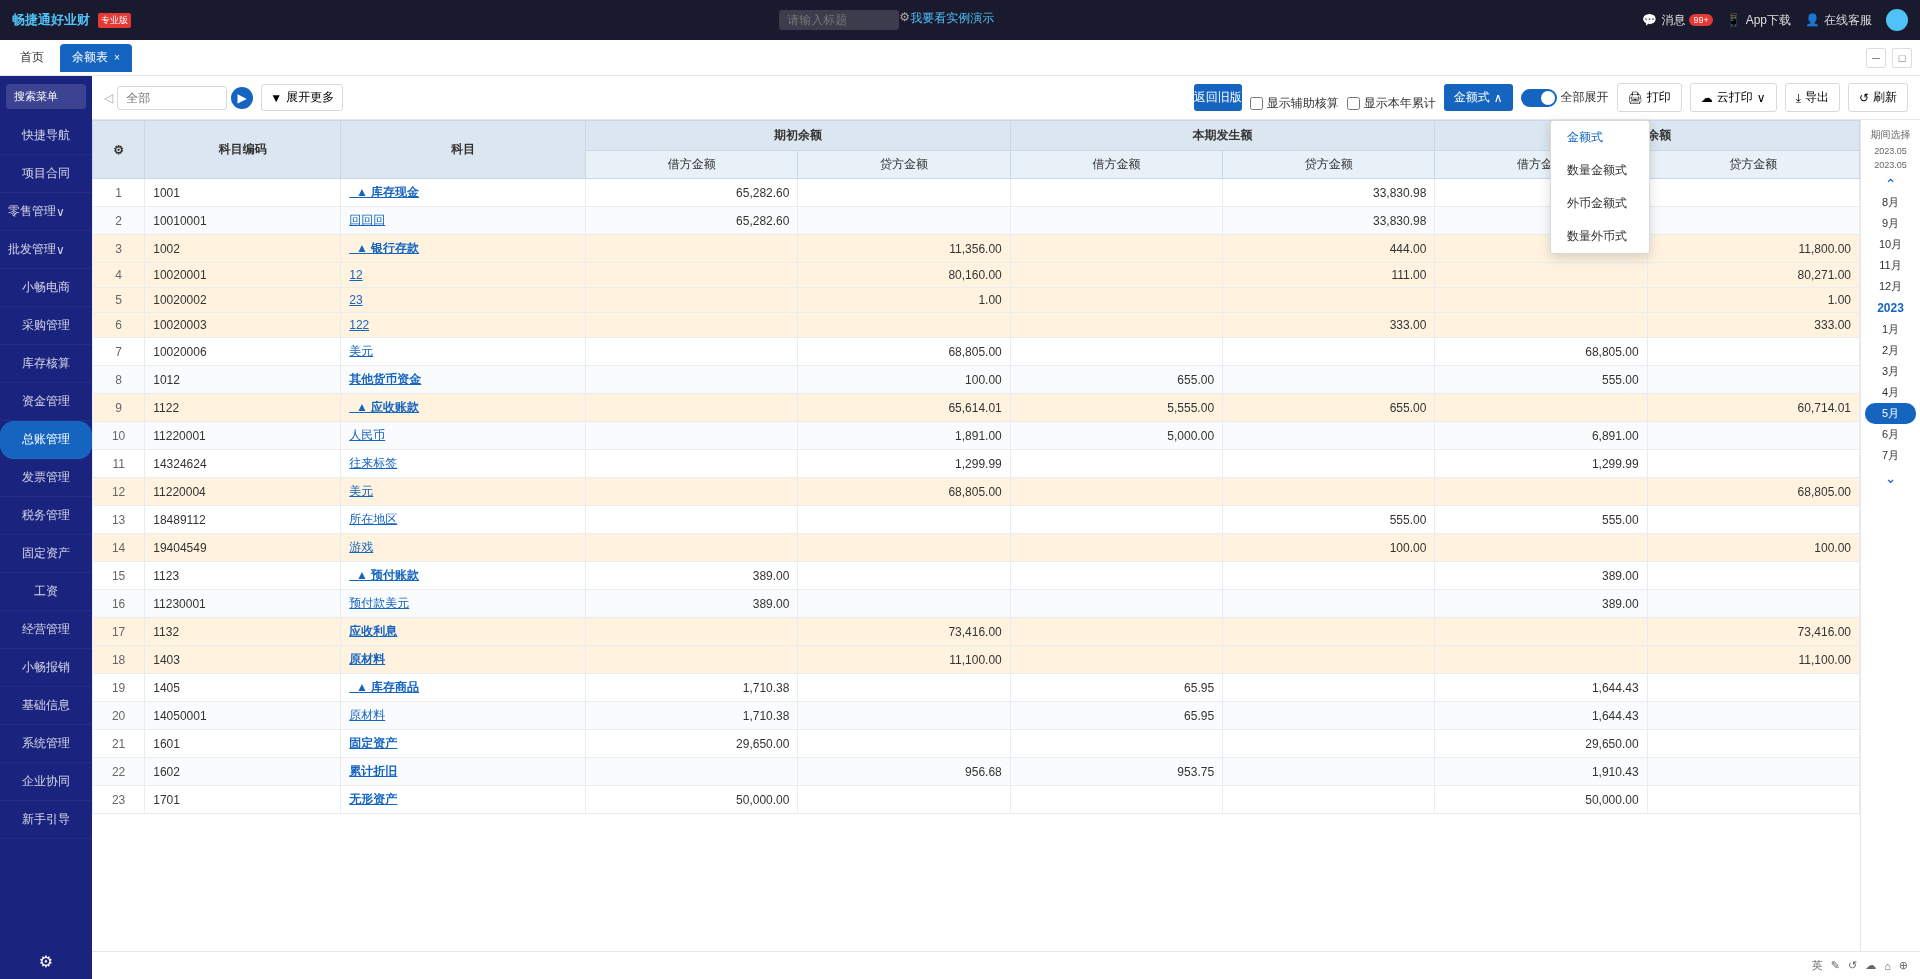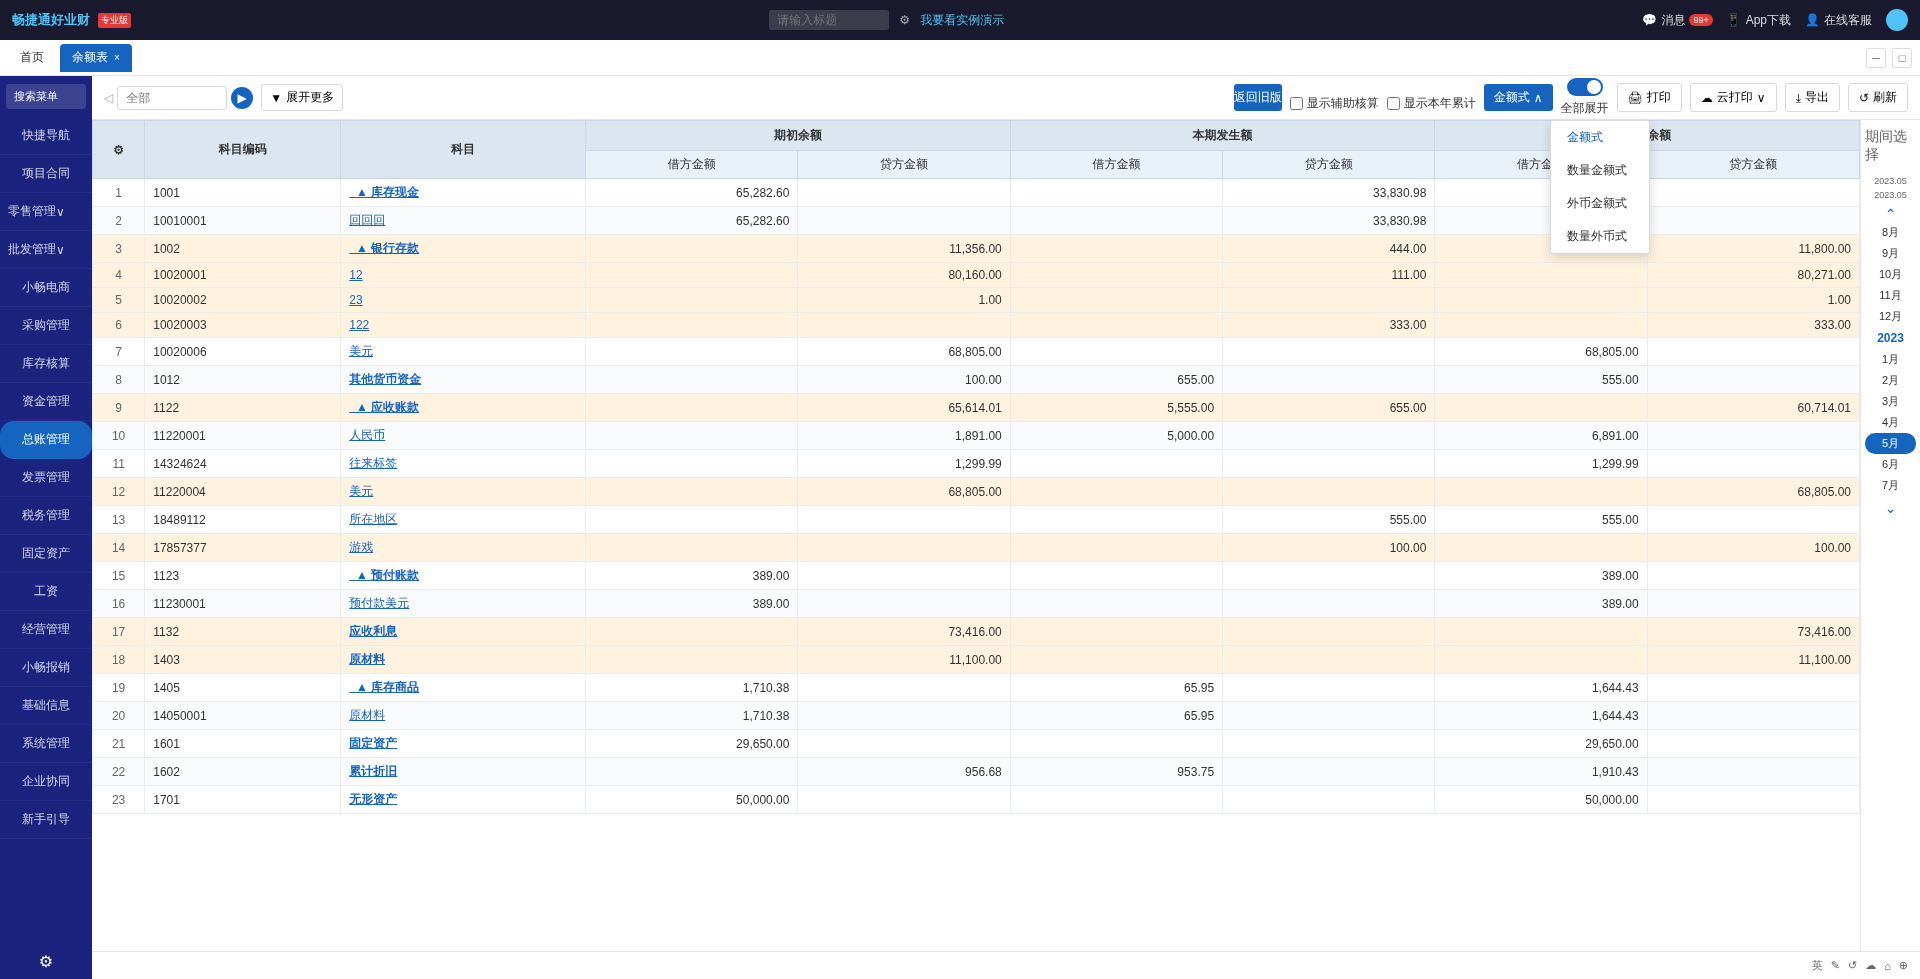--- a/index.html
+++ b/index.html
@@ -3,21 +3,21 @@
   <meta charset="utf-8">
   <style>
     * { box-sizing: border-box; margin: 0; padding: 0; }
     body { font-family: 'Microsoft YaHei', Arial, sans-serif; font-size: 12px; background: #f0f2f5; color: #333; overflow: hidden; height: 979px; }
     
     
     .top-bar { height: 40px; background: #1a1a2e; display: flex; align-items: center; justify-content: space-between; padding: 0 12px; color: #fff; }
     .top-bar-left { display: flex; align-items: center; gap: 8px; }
     .app-logo { color: #4fc3f7; font-size: 13px; font-weight: bold; }
     .app-version { background: #e53935; color: #fff; font-size: 9px; padding: 1px 3px; border-radius: 2px; }
-    .top-bar-center { display: flex; align-items: center; gap: 10px; }
+    .top-bar-center { display: flex; align-items: flex-start; gap: 0; }
     .title-input { background: rgba(255,255,255,0.15); border: none; color: #fff; padding: 3px 8px; border-radius: 3px; font-size: 12px; width: 120px; }
     .top-bar-right { display: flex; align-items: center; gap: 14px; font-size: 12px; }
     .top-bar-right-item { display: flex; align-items: center; gap: 4px; cursor: pointer; color: #ddd; }
     .badge { background: #e53935; color: #fff; font-size: 9px; padding: 1px 4px; border-radius: 8px; }
 
     
     .tab-bar { height: 36px; background: #fff; border-bottom: 1px solid #e8e8e8; display: flex; align-items: center; padding: 0 8px; gap: 4px; }
     .tab-item { height: 28px; padding: 0 12px; display: flex; align-items: center; gap: 6px; cursor: pointer; font-size: 12px; color: #666; border-radius: 4px 4px 0 0; }
     .tab-item.active { background: #1565c0; color: #fff; }
     .tab-close { font-size: 10px; cursor: pointer; }
@@ -45,21 +45,21 @@
     .toolbar-search { display: flex; align-items: center; gap: 4px; }
     .toolbar-search-box { border: 1px solid #d9d9d9; border-radius: 3px; padding: 4px 8px; font-size: 12px; width: 110px; }
     .toolbar-search-arrow { width: 22px; height: 22px; background: #1565c0; color: #fff; border: none; border-radius: 50%; display: flex; align-items: center; justify-content: center; cursor: pointer; font-size: 12px; }
     .toolbar-expand-btn { border: 1px solid #d9d9d9; border-radius: 3px; padding: 4px 8px; font-size: 12px; cursor: pointer; background: #fff; display: flex; align-items: center; gap: 4px; }
     .toolbar-spacer { flex: 1; }
     .toolbar-right { display: flex; align-items: center; gap: 8px; }
     .btn-return { background: #1565c0; color: #fff; border: none; border-radius: 3px; padding: 5px 0; font-size: 12px; cursor: pointer; }
     .checkbox-label { display: flex; align-items: center; gap: 4px; font-size: 12px; color: #333; cursor: pointer; margin-top: 12px; }
     .checkbox-label input { cursor: pointer; }
     .btn-amount-mode { background: #1565c0; color: #fff; border: none; border-radius: 3px; padding: 5px 10px; font-size: 12px; cursor: pointer; display: flex; align-items: center; gap: 4px; position: relative; }
-    .toggle-switch { display: flex; align-items: center; gap: 4px; flex-direction: column; }
+    .toggle-switch { display: flex; align-items: center; gap: 4px; }
     .toggle-track { width: 36px; height: 18px; background: #1565c0; border-radius: 9px; position: relative; cursor: pointer; }
     .toggle-thumb { width: 14px; height: 14px; background: #fff; border-radius: 50%; position: absolute; top: 2px; right: 2px; }
     .btn-print, .btn-cloud-print, .btn-export, .btn-refresh { border: 1px solid #d9d9d9; background: #fff; border-radius: 3px; padding: 5px 10px; font-size: 12px; cursor: pointer; display: flex; align-items: center; gap: 4px; }
 
     
     .table-wrapper { flex: 1; overflow: auto; background: #fff; }
     table { width: 100%; border-collapse: collapse; font-size: 12px; }
     thead { position: sticky; top: 0; z-index: 10; }
     .th-main { background: #dce6f0; font-weight: 600; padding: 6px 8px; border: 1px solid #c8d8e8; text-align: center; color: #333; }
     .th-sub { background: #e8f0f8; font-weight: normal; padding: 5px 8px; border: 1px solid #c8d8e8; text-align: center; color: #333; }
@@ -77,21 +77,21 @@
     
     .th-settings-cell { cursor: pointer; }
 
     
     .dropdown-menu { position: absolute; top: 44px; right: 320px; background: #fff; border: 1px solid #d9d9d9; border-radius: 3px; box-shadow: 0 4px 12px rgba(0,0,0,0.15); z-index: 100; min-width: 100px; }
     .dropdown-item { padding: 8px 16px; cursor: pointer; font-size: 12px; color: #333; white-space: nowrap; }
     .dropdown-item.active { color: #1565c0; }
 
     
     .right-panel { width: 60px; background: #fff; border-left: 1px solid #e8e8e8; display: flex; flex-direction: column; align-items: center; padding: 8px 4px; font-size: 11px; }
-    .period-title { color: #666; font-size: 14px; margin-bottom: 12px; writing-mode: horizontal-tb; }
+    .period-title { color: #666; font-size: 10px; margin-bottom: 4px; writing-mode: horizontal-tb; }
     .period-month { padding: 3px 6px; cursor: pointer; color: #333; width: 100%; text-align: center; border-radius: 2px; }
     .period-month.current { background: #1565c0; color: #fff; border-radius: 10px; }
     .period-month.year-label { color: #1565c0; font-weight: bold; }
     .period-scroll-btn { cursor: pointer; color: #1565c0; font-size: 14px; }
 
     
     .status-bar { height: 28px; background: #fff; border-top: 1px solid #e8e8e8; display: flex; align-items: center; padding: 0 12px; gap: 12px; font-size: 11px; color: #666; }
     .status-bar-icons { margin-left: auto; display: flex; gap: 8px; align-items: center; }
   </style>
 </head>
@@ -400,21 +400,21 @@
     <td class="text-left"><span class="account-name">所在地区</span></td>
     <td></td>
     <td></td>
     <td></td>
     <td>555.00</td>
     <td>555.00</td>
     <td></td>
   </tr>
               <tr class="row-highlighted">
     <td class="row-num text-center">14</td>
-    <td class="text-left account-code">17857377</td>
+    <td class="text-left account-code">19404549</td>
     <td class="text-left"><span class="account-name">游戏</span></td>
     <td></td>
     <td></td>
     <td></td>
     <td>100.00</td>
     <td></td>
     <td>100.00</td>
   </tr>
               <tr>
     <td class="row-num text-center">15</td>

